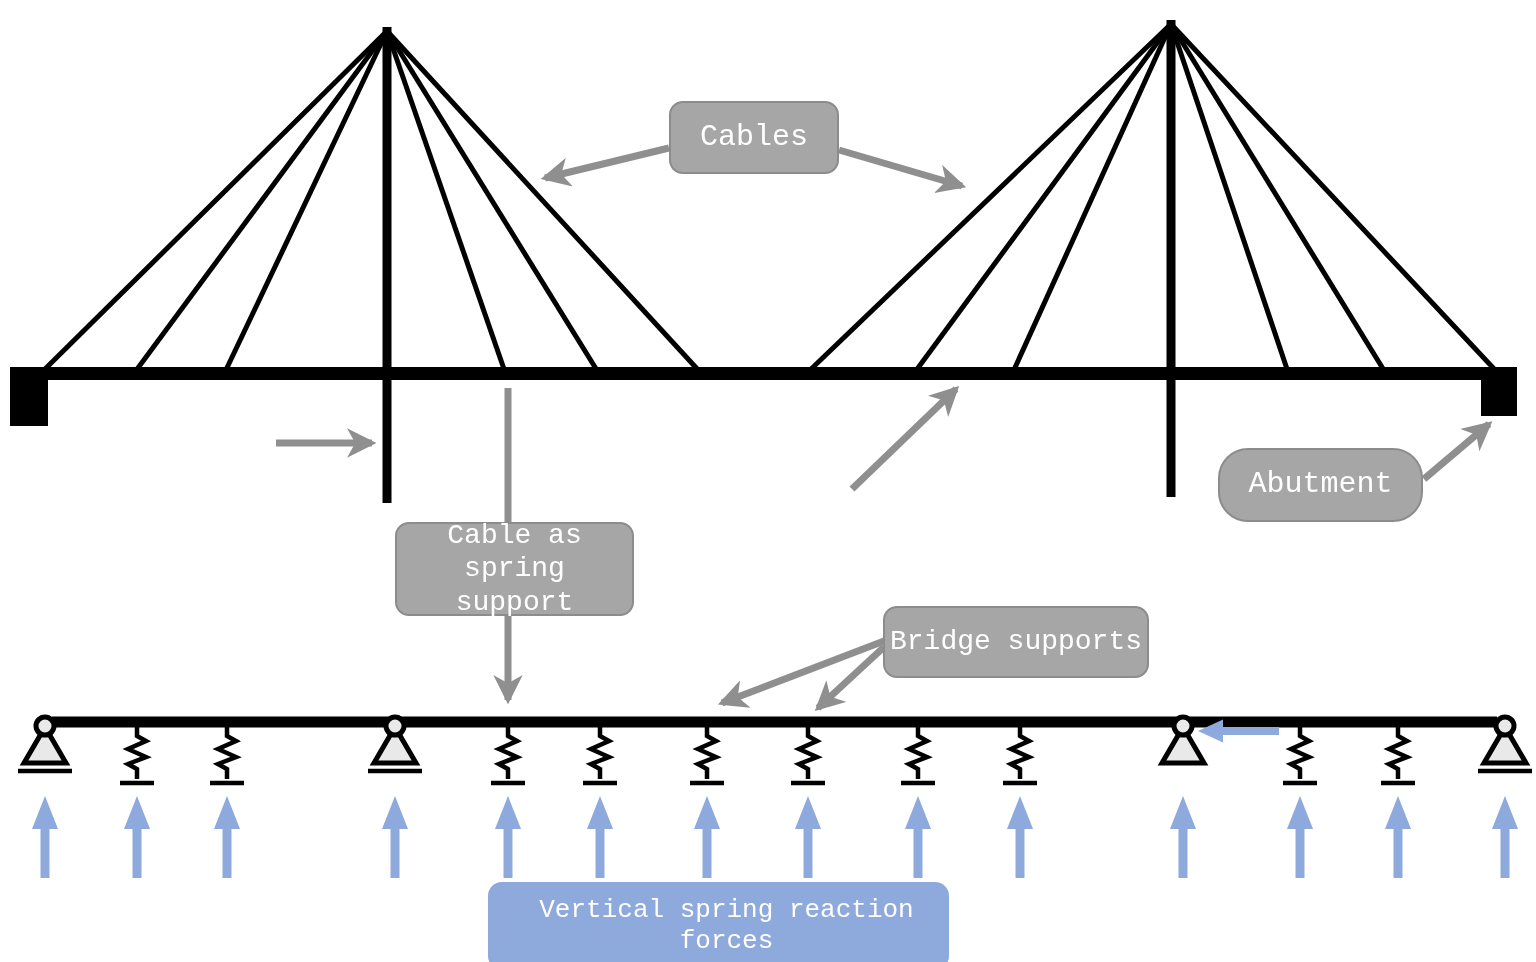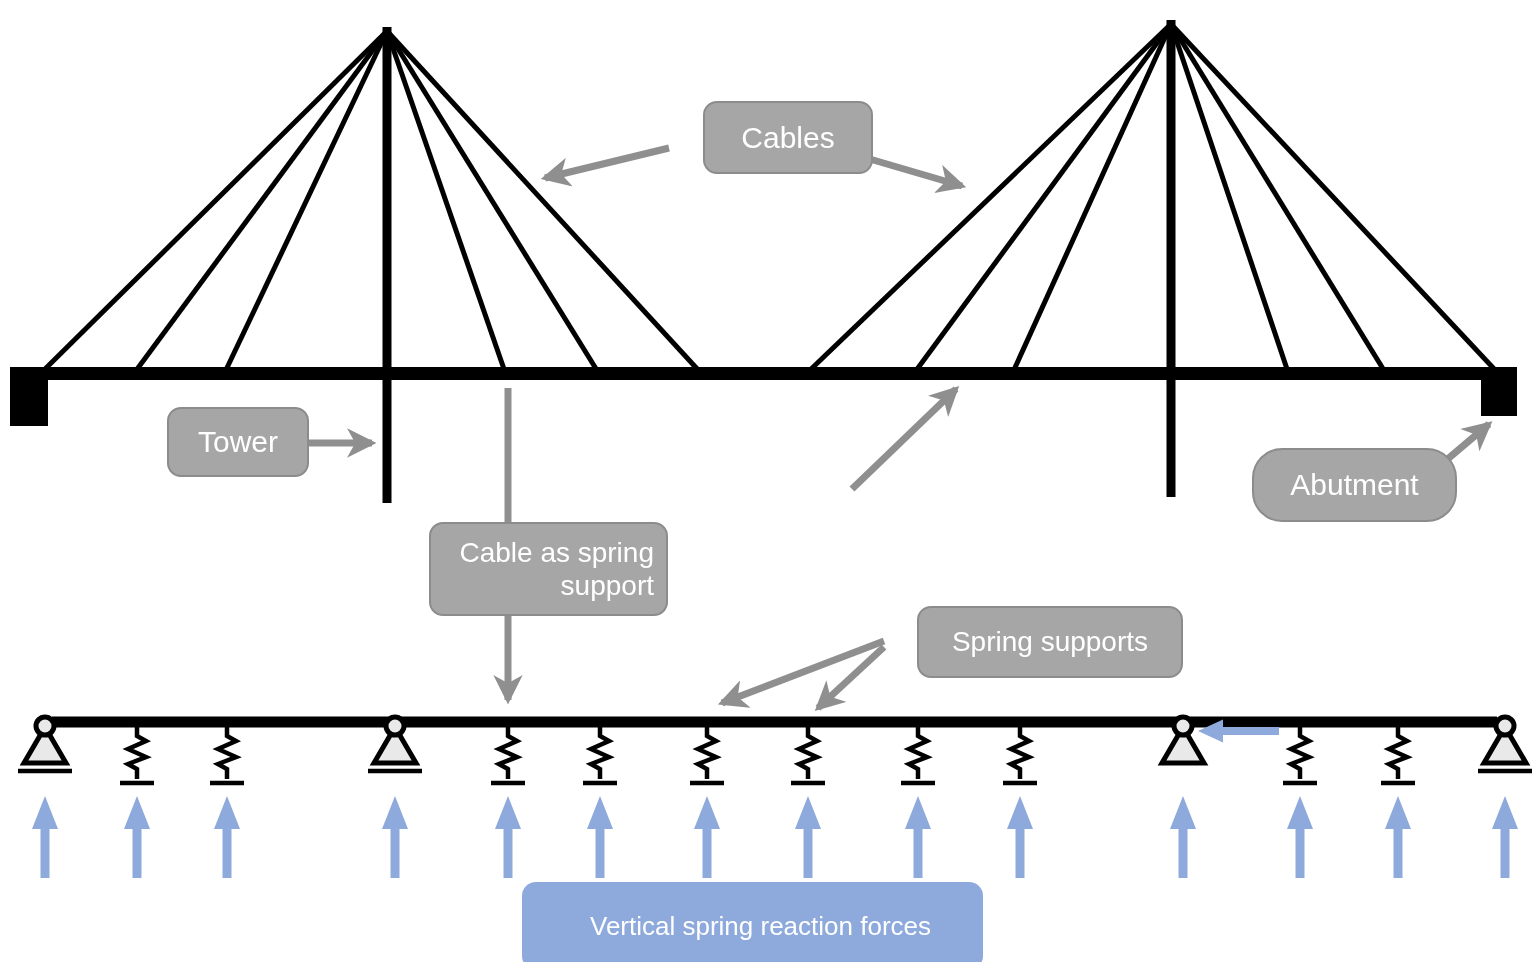--- a/index.html
+++ b/index.html
@@ -3,22 +3,22 @@
 <meta charset="utf-8">
 <style>
   html,body{margin:0;padding:0;background:#ffffff;}
   #stage{
     position:relative;width:1536px;height:962px;background:#ffffff;overflow:hidden;
     font-family:"Liberation Sans", sans-serif;
   }
   #diagram-svg{position:absolute;left:0;top:0;}
   .label-box{
     position:absolute;display:flex;align-items:center;justify-content:center;
-    text-align:right;color:#ffffff;border-radius:14px;box-sizing:border-box;
-    font-family:Liberation Sans, sans-serif;line-height:1.18;margin-left:34px;
+    text-align:center;color:#ffffff;border-radius:14px;box-sizing:border-box;
+    font-family:Liberation Mono, monospace;line-height:1.18;
   }
   .gray-box{background:#a6a6a6;border:2px solid #8c8c8c;}
   .blue-box{background:#8ea9db;border:none;}
   .fs-lg{font-size:30px;}
   .fs-md{font-size:28px;}
   .cables-box{left:669px;top:101px;width:170px;height:73px;}
   .tower-box{left:133px;top:407px;width:142px;height:70px;}
   .bridge-deck-box{left:647px;top:450px;width:206px;height:73px;}
   .abutment-box{left:1218px;top:448px;width:205px;height:74px;border-radius:30px;}
   .cable-spring-box{left:395px;top:522px;width:239px;height:94px;padding:4px 12px;}
@@ -139,23 +139,22 @@
         <polygon points="1183,796 1196,829 1187.5,829 1187.5,878 1178.5,878 1178.5,829 1170,829" fill="#8ea9db"></polygon>
         <polygon points="1300,796 1313,829 1304.5,829 1304.5,878 1295.5,878 1295.5,829 1287,829" fill="#8ea9db"></polygon>
         <polygon points="1398,796 1411,829 1402.5,829 1402.5,878 1393.5,878 1393.5,829 1385,829" fill="#8ea9db"></polygon>
         <polygon points="1505,796 1518,829 1509.5,829 1509.5,878 1500.5,878 1500.5,829 1492,829" fill="#8ea9db"></polygon>
         <polygon points="1198,731 1223,719.5 1223,727 1279,727 1279,735 1223,735 1223,742.5" fill="#8ea9db"></polygon>
       </g>
   </svg>
 
   <div class="label-box gray-box fs-lg cables-box">Cables</div>
 
-  <div class="label-box gray-box fs-lg tower-box">Tower</div>
 
 
   <div class="label-box gray-box fs-lg abutment-box">Abutment</div>
 
   <div class="label-box gray-box fs-md cable-spring-box">Cable as spring support</div>
 
-  <div class="label-box gray-box fs-md spring-supports-box">Spring supports</div>
+  <div class="label-box gray-box fs-md spring-supports-box">Bridge supports</div>
 
   <div class="label-box blue-box reaction-box">Vertical spring reaction forces</div>
 </div>
 
 </body></html>

